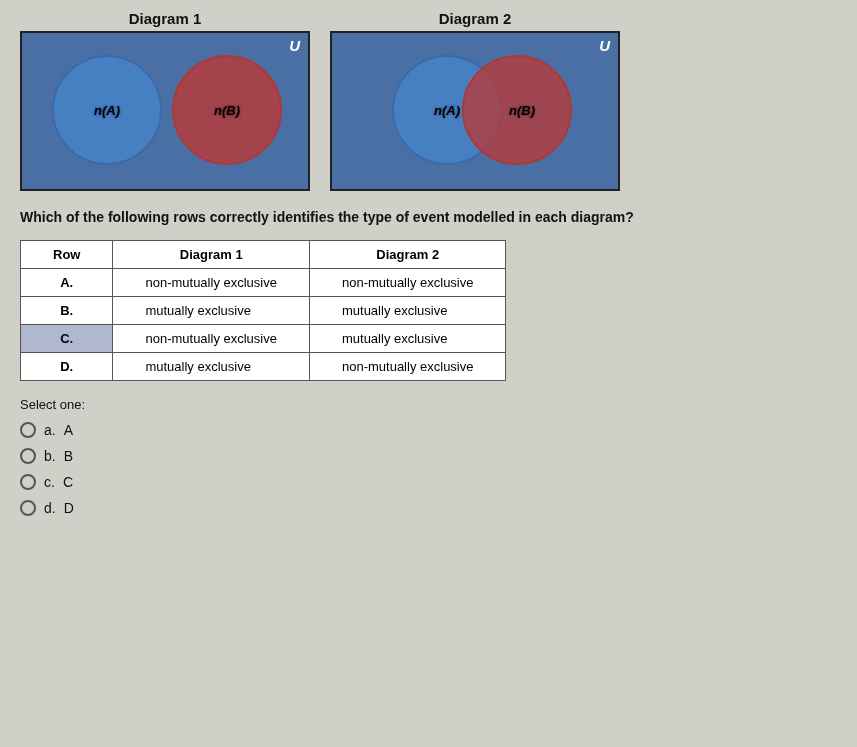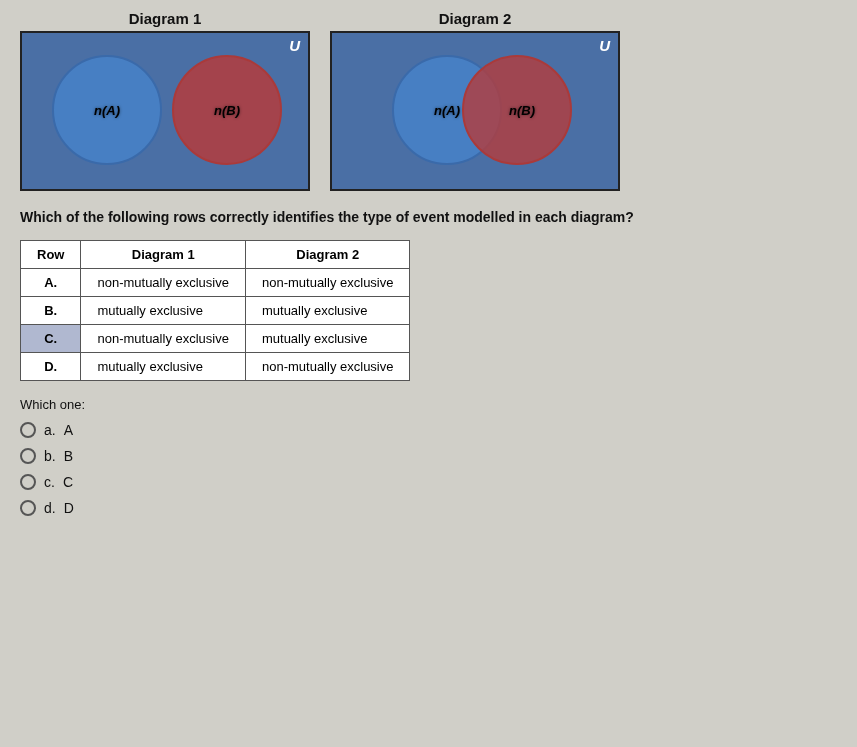--- a/index.html
+++ b/index.html
@@ -156,21 +156,21 @@
     }
 
     table {
       border-collapse: collapse;
       margin-bottom: 16px;
       background: #fff;
     }
 
     table th, table td {
       border: 1px solid #555;
-      padding: 6px 16px;
+      padding: 6px 32px;
       font-size: 13px;
     }
 
     table th {
       font-weight: bold;
       text-align: center;
     }
 
     table td:first-child {
       text-align: center;
@@ -272,21 +272,21 @@
         <td>mutually exclusive</td>
       </tr>
       <tr>
         <td>D.</td>
         <td>mutually exclusive</td>
         <td>non-mutually exclusive</td>
       </tr>
     </tbody>
 </table>
 
-<div class="select-one-label">Which one:</div>
+<div class="select-one-label">Select one:</div>
 
 <div id="options-container">
     <div class="radio-option">
       <div class="radio-circle"></div>
       <span class="radio-label">a.</span>
       <span class="radio-label">A</span>
     </div>
     <div class="radio-option">
       <div class="radio-circle"></div>
       <span class="radio-label">b.</span>

